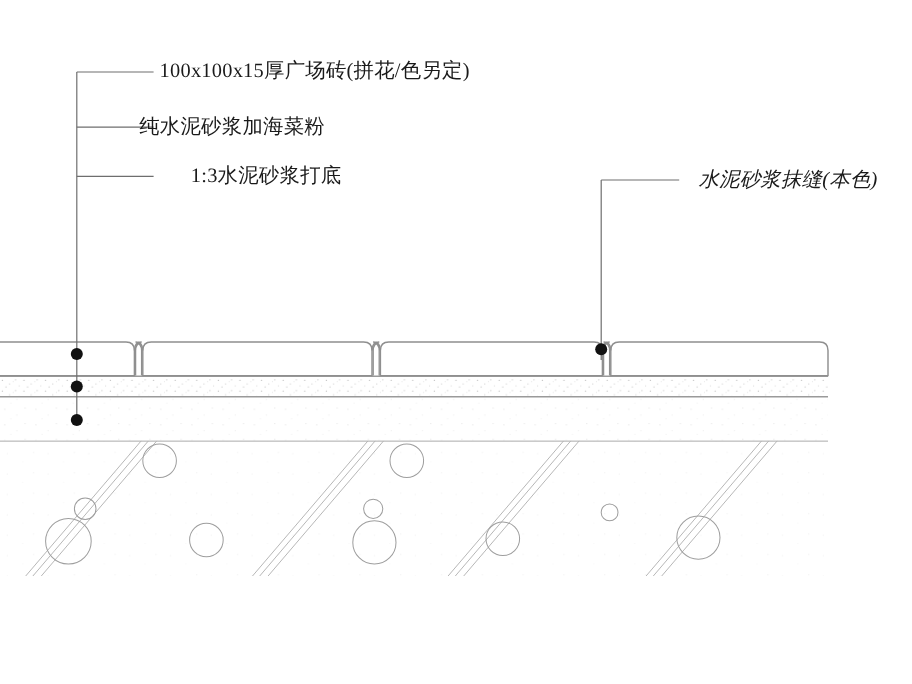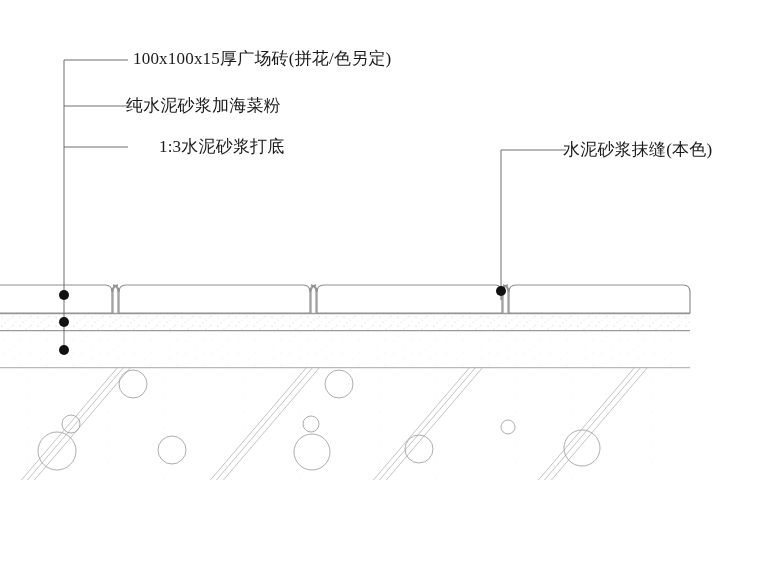--- a/index.html
+++ b/index.html
@@ -162,19 +162,19 @@
       <line x1="501" y1="150" x2="501" y2="300"></line>
       <line x1="501" y1="150" x2="566" y2="150"></line>
     </g>
     <g fill="#111111">
       <circle cx="501" cy="291" r="5"></circle>
     </g>
   </svg>
 
   <div class="annot-text" style="left:133px; top:50px;">100x100x15厚广场砖(拼花/色另定)</div>
 
-  <div class="annot-text" style="left:126px; top:97px;text-align:right;">纯水泥砂浆加海菜粉</div>
+  <div class="annot-text" style="left:116px; top:97px;text-align:right;">纯水泥砂浆加海菜粉</div>
 
   <div class="annot-text" style="left:133px; top:138px;margin-left:26px;">1:3水泥砂浆打底</div>
 
-  <div class="annot-text" style="left:563px; top:141px;">水泥砂浆抹缝(本色)</div>
+  <div class="annot-text" style="left:582px; top:141px;font-style:italic;">水泥砂浆抹缝(本色)</div>
 
 </div>
 
 </body></html>

